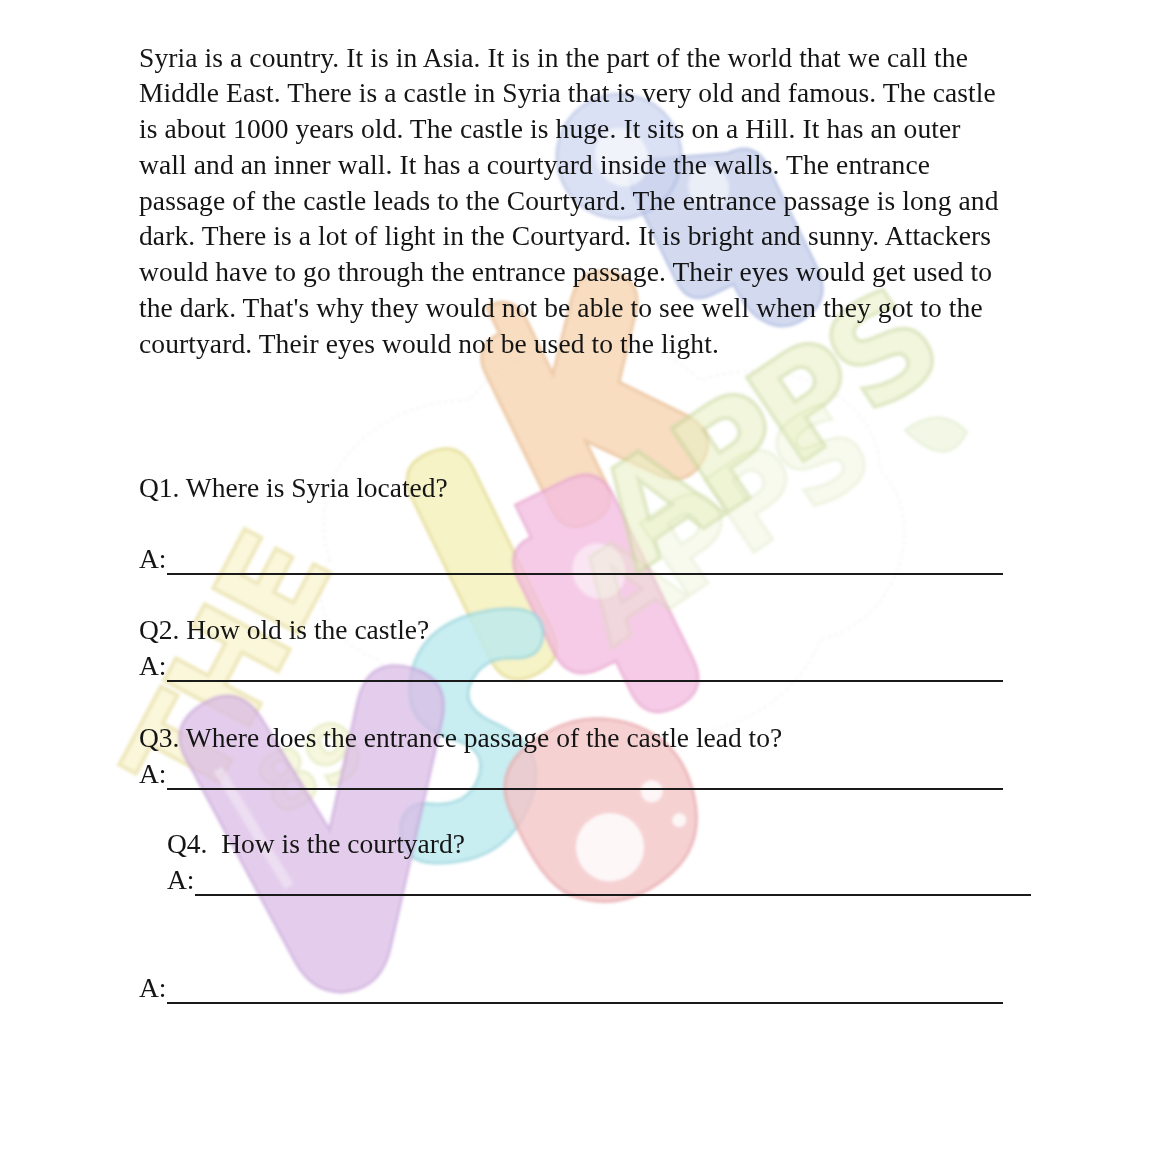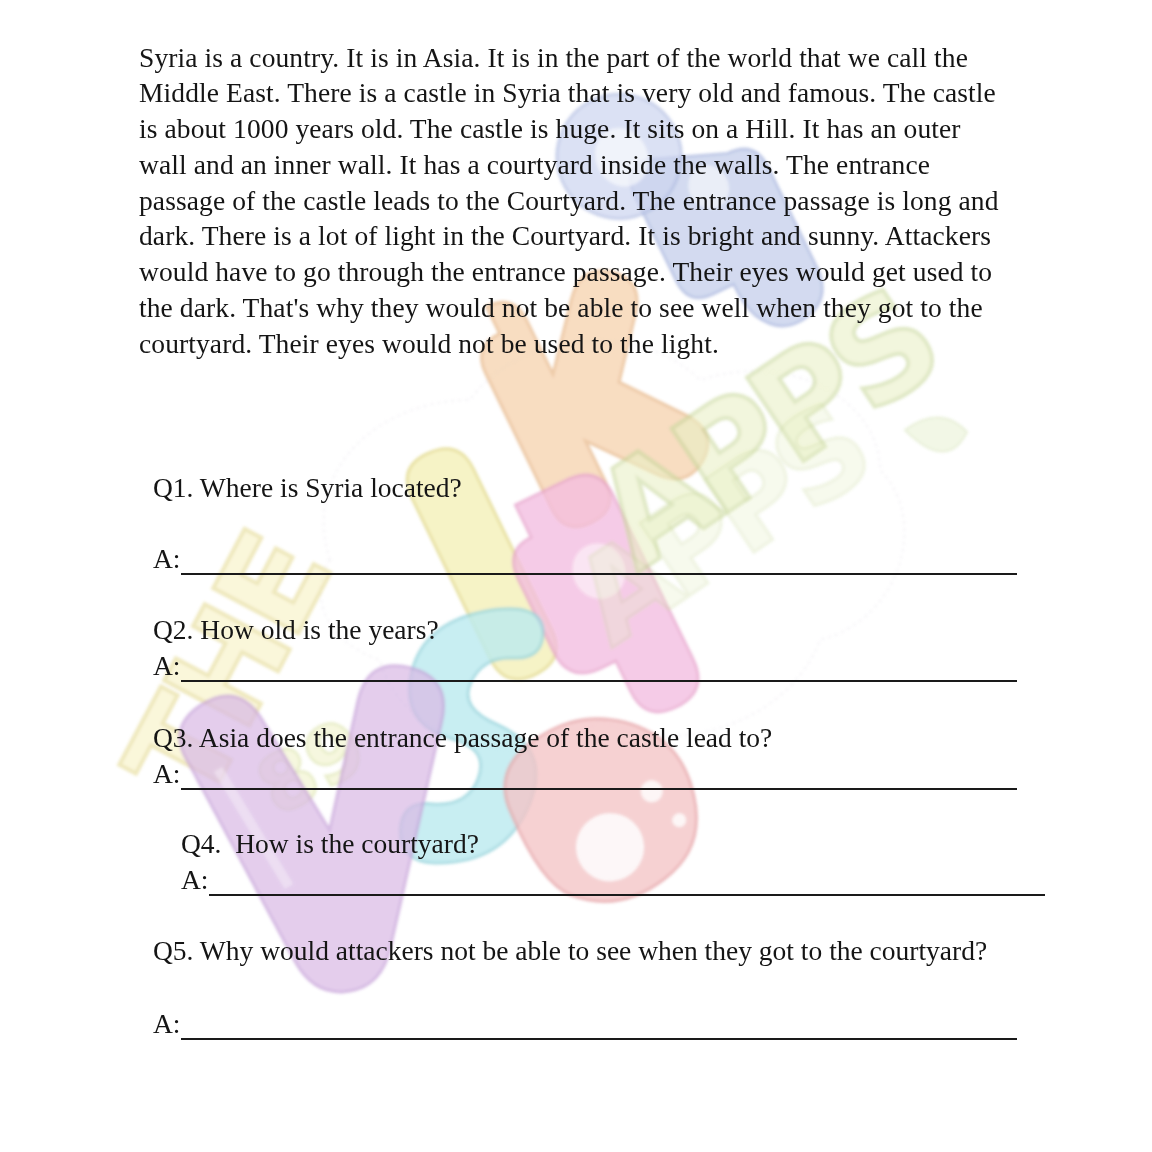--- a/index.html
+++ b/index.html
@@ -63,21 +63,21 @@
   .instruction {
     position: absolute;
     left: 139px;
     top: 402px;
     font-size: 27.5px;
     line-height: 35.8px;
   }
 
   .qblock {
     position: absolute;
-    left: 153px;
+    left: 139px;
     width: 868px;
   }
   .qtext {
     font-size: 27.5px;
     line-height: 35.8px;
     white-space: pre-wrap;
   }
 
   .answer-row {
     display: flex;
@@ -222,45 +222,44 @@
 
     <div class="qblock" id="q1">
       <div class="qtext">Q1. Where is Syria located?</div>
       <div class="answer-row">
         <span class="answer-label">A:</span>
         <span class="answer-line"></span>
       </div>
     </div>
 
     <div class="qblock" id="q2">
-      <div class="qtext">Q2. How old is the years?</div>
+      <div class="qtext">Q2. How old is the castle?</div>
       <div class="answer-row">
         <span class="answer-label">A:</span>
         <span class="answer-line"></span>
       </div>
     </div>
 
     <div class="qblock" id="q3">
-      <div class="qtext">Q3. Asia does the entrance passage of the castle lead to?</div>
+      <div class="qtext">Q3. Where does the entrance passage of the castle lead to?</div>
       <div class="answer-row">
         <span class="answer-label">A:</span>
         <span class="answer-line"></span>
       </div>
     </div>
 
     <div class="qblock" id="q4">
       <div class="qtext">Q4.  How is the courtyard?</div>
       <div class="answer-row">
         <span class="answer-label">A:</span>
         <span class="answer-line"></span>
       </div>
     </div>
 
     <div class="qblock" id="q5">
-      <div class="qtext">Q5. Why would attackers not be able to see when they got to the courtyard?</div>
       <div class="answer-row">
         <span class="answer-label">A:</span>
         <span class="answer-line"></span>
       </div>
     </div>
 
   </div>
 </div>
 
 </body></html>

